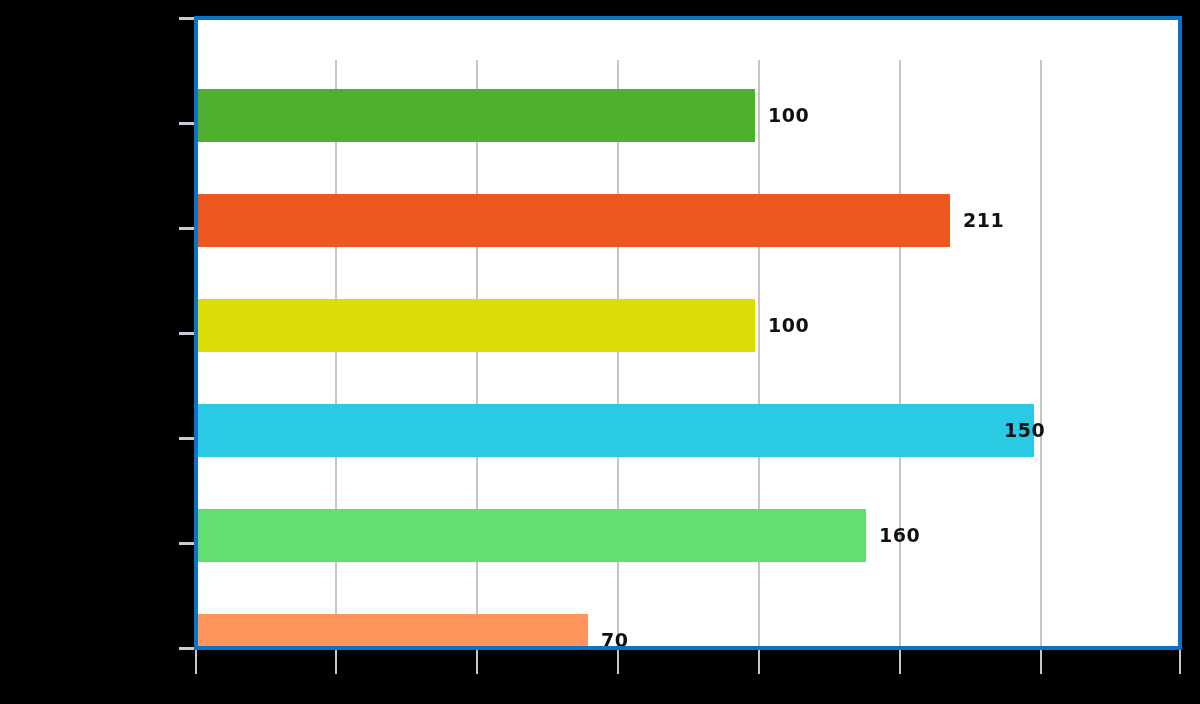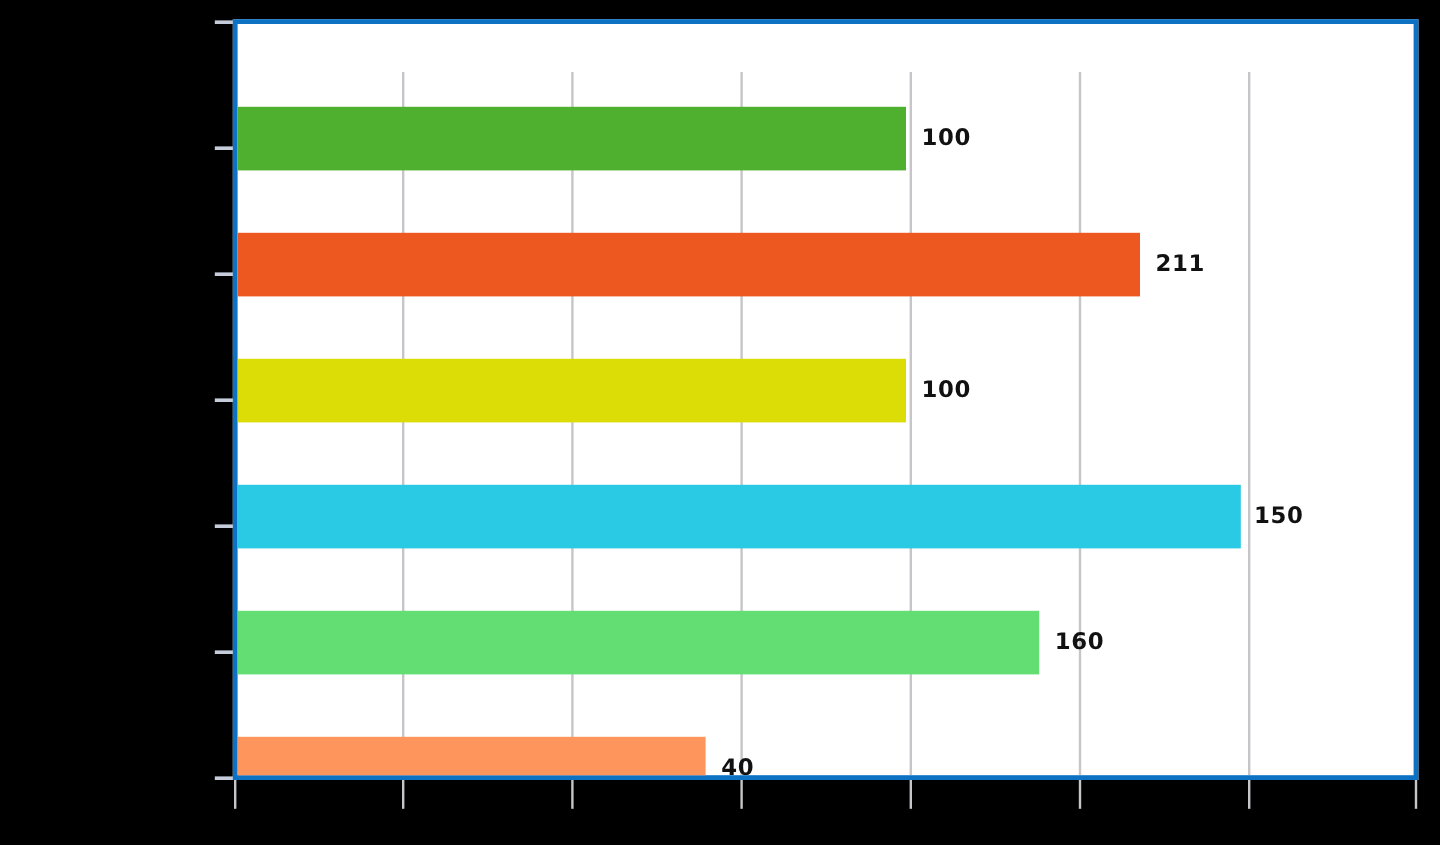--- a/index.html
+++ b/index.html
@@ -130,20 +130,20 @@
       <div class="bar" style="top:29px;  width:557px; background:#4eb02e;"></div>
       <div class="bar" style="top:134px; width:752px; background:#ec581f;"></div>
       <div class="bar" style="top:239px; width:557px; background:#dcdc06;"></div>
       <div class="bar" style="top:344px; width:836px; background:#2ac9e4;"></div>
       <div class="bar" style="top:449px; width:668px; background:#62de72;"></div>
       <div class="bar" style="top:554px; width:390px; background:#fd955c;"></div>
 
       <div class="bar-label" style="top:29px;  left:570px;">100</div>
       <div class="bar-label" style="top:134px; left:765px;">211</div>
       <div class="bar-label" style="top:239px; left:570px;">100</div>
-      <div class="bar-label" style="top:344px; left:847px;">150</div>
+      <div class="bar-label" style="top:344px; left:806px;">150</div>
       <div class="bar-label" style="top:449px; left:681px;">160</div>
-      <div class="bar-label" style="top:554px; left:403px;">40</div>
+      <div class="bar-label" style="top:554px; left:403px;">70</div>
 
     </div>
   </div>
 
 </div>
 
 </body></html>

